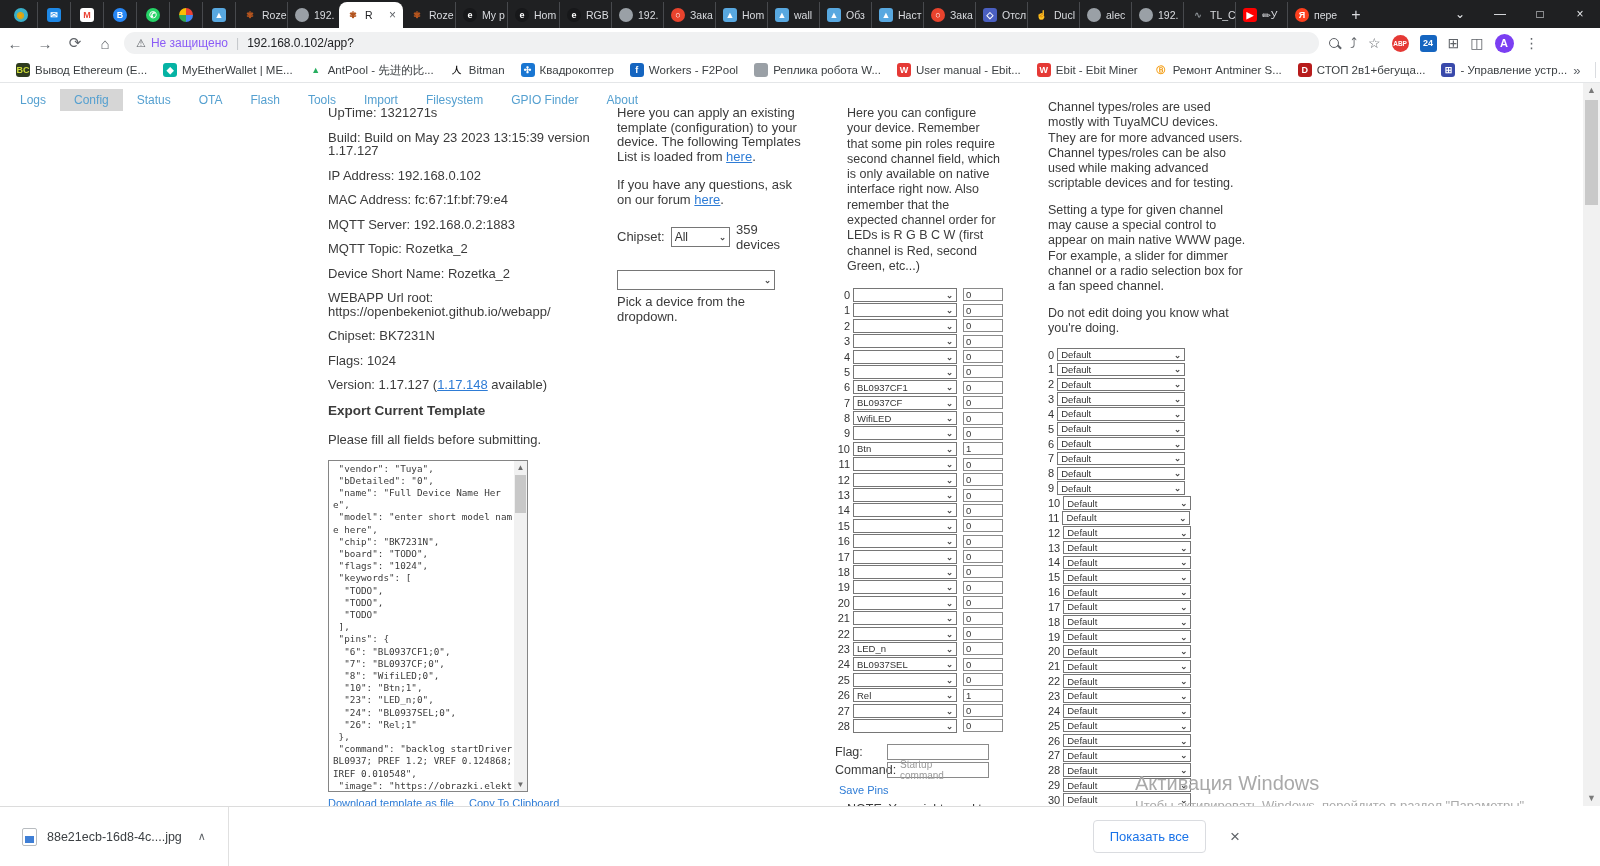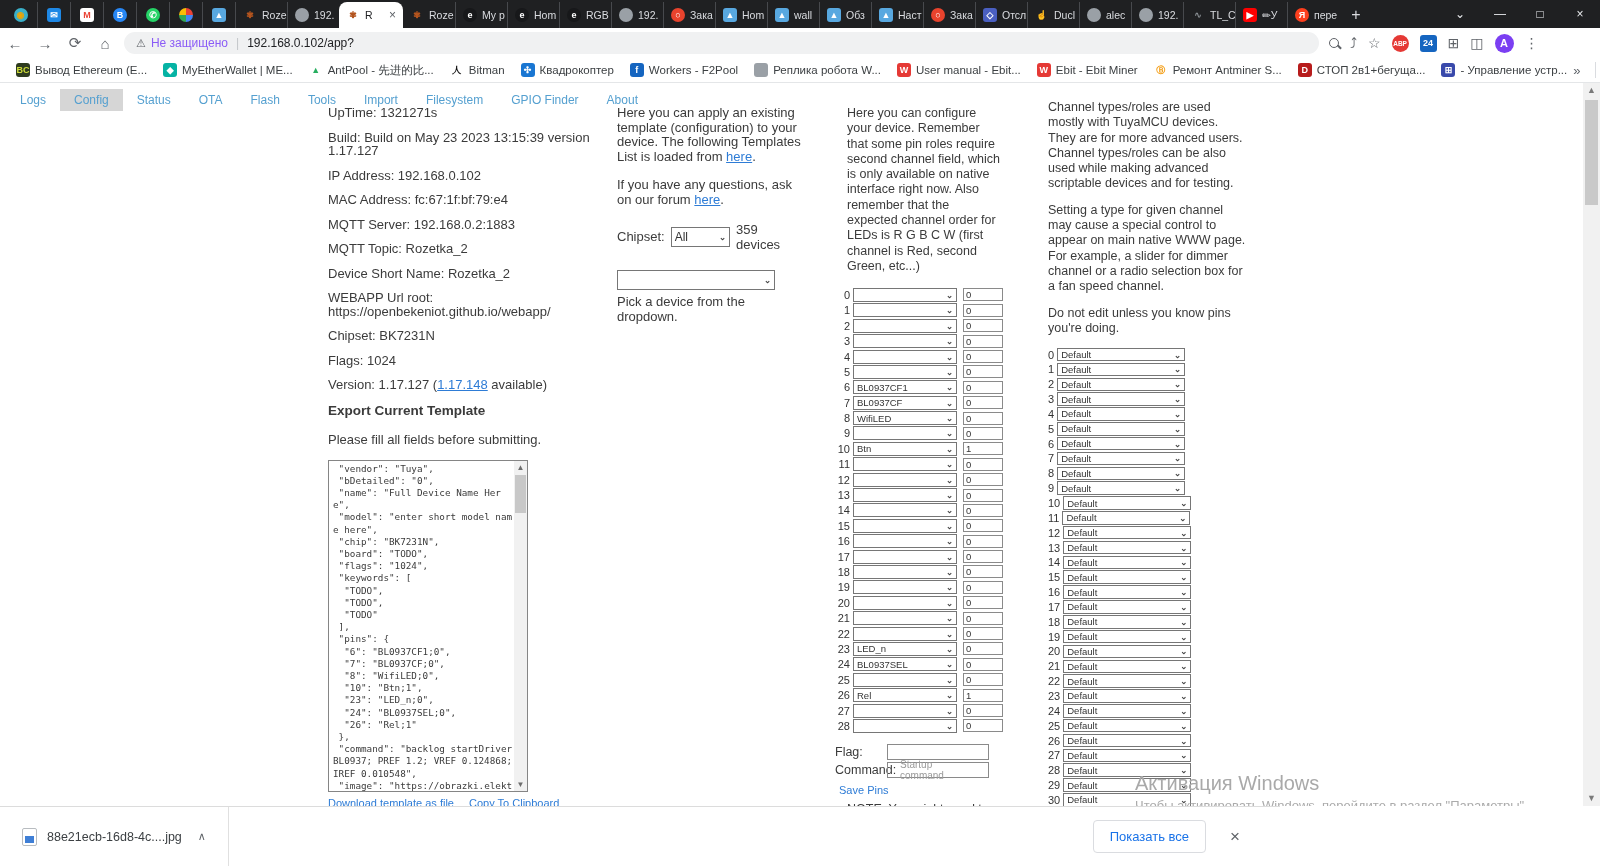--- a/index.html
+++ b/index.html
@@ -660,21 +660,21 @@
         <label>Command:</label>
         <span class="fin ph">Startup command</span>
       </div>
       <a class="savelink">Save Pins</a>
       <p class="note3">NOTE: You might need to reboot your device in order to apply all changes.</p>
     </div>
 
     <div class="col col4">
       <p>Channel types/roles are used mostly with TuyaMCU devices. They are for more advanced users. Channel types/roles can be also used while making advanced scriptable devices and for testing.</p>
       <p>Setting a type for given channel may cause a special control to appear on main native WWW page. For example, a slider for dimmer channel or a radio selection box for a fan speed channel.</p>
-      <p>Do not edit unless you know pins you're doing.</p>
+      <p>Do not edit doing you know what you're doing.</p>
       <div id="chrows">
           <div class="crow">
             <span class="cnum">0</span>
             <span class="sel csel">
               <span>Default</span>
               <span class="ca">⌄</span>
             </span>
           </div>
           <div class="crow">
             <span class="cnum">1</span>

